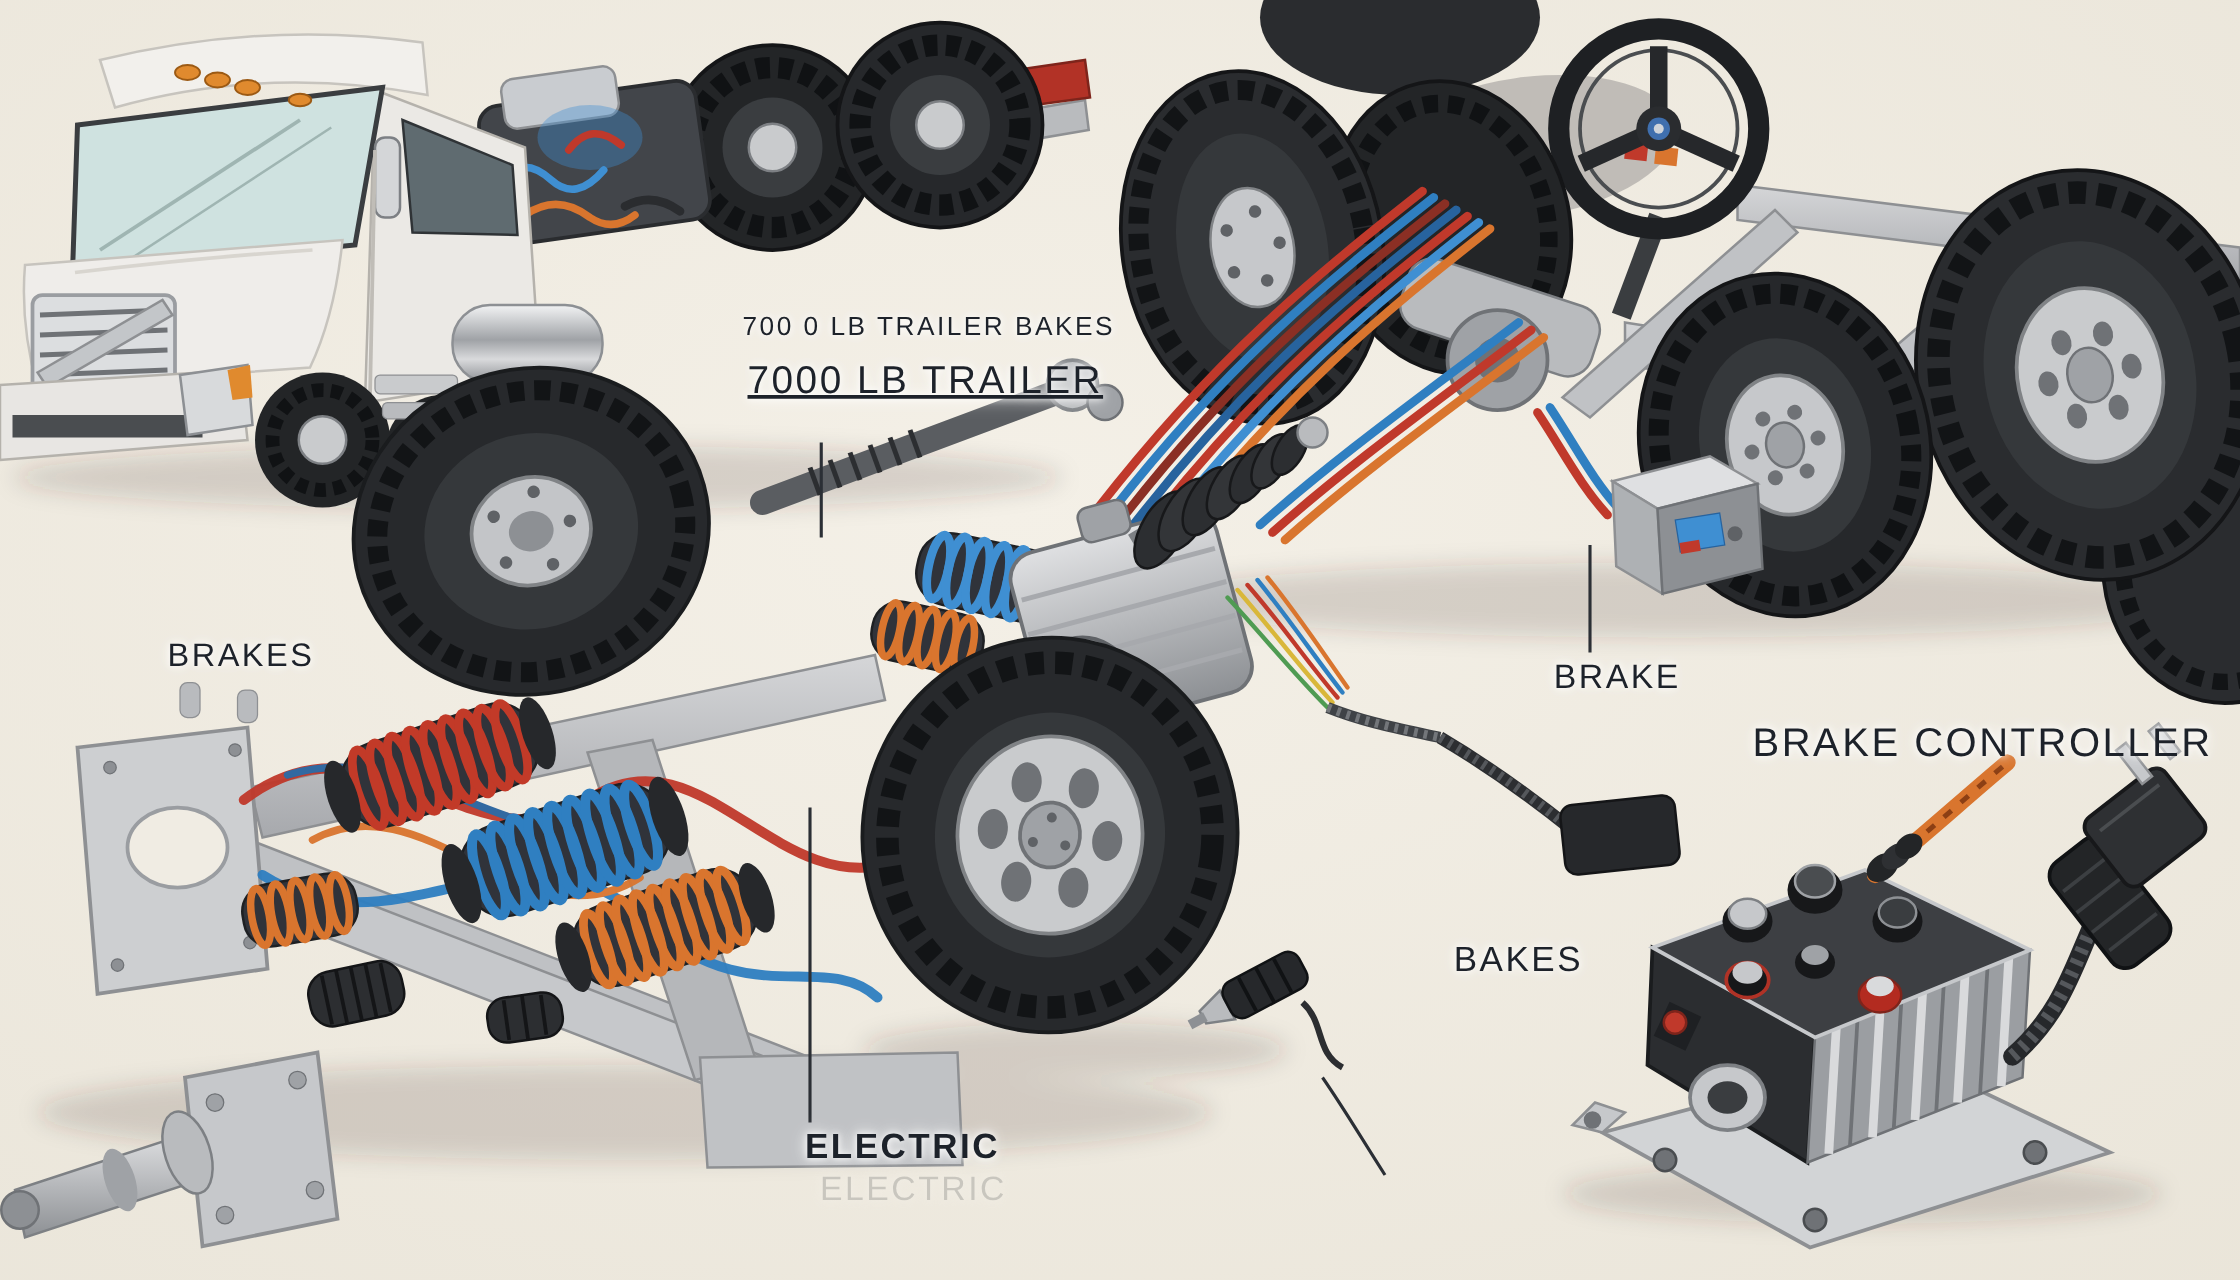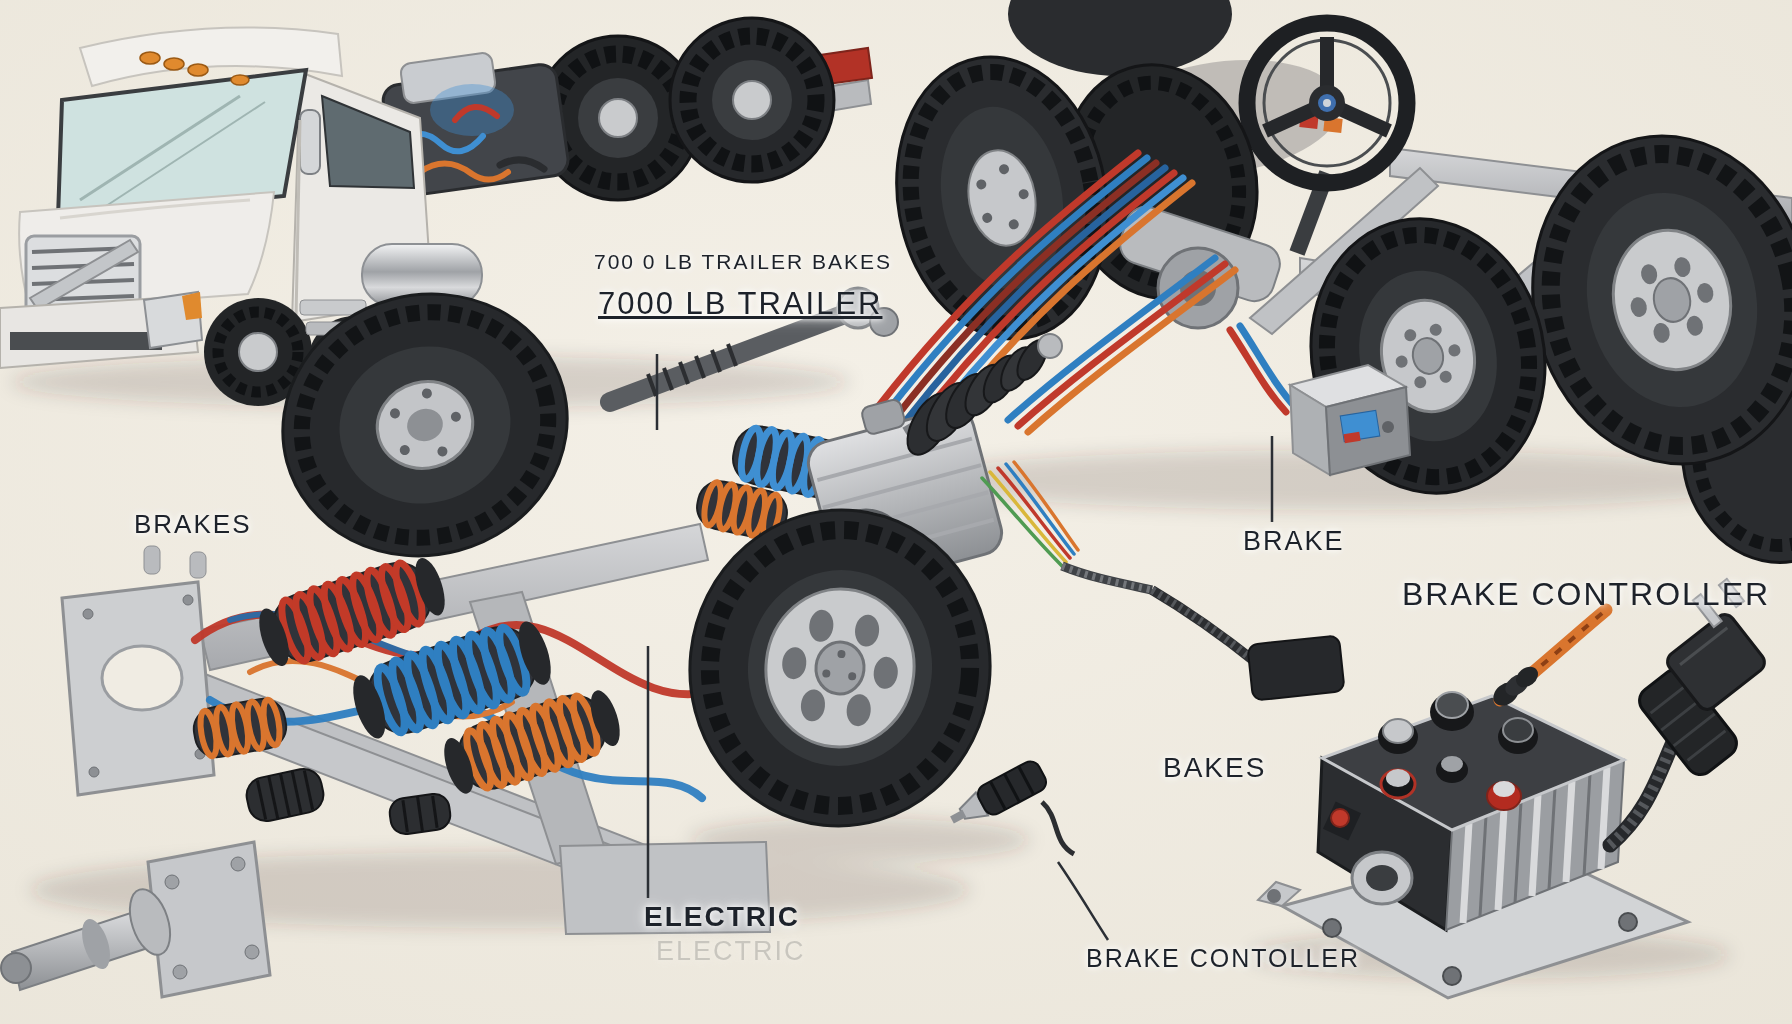--- a/index.html
+++ b/index.html
@@ -582,14 +582,13 @@
 
   <div class="lbl med" style="left:134px;top:492px;font-size:26px;margin-top:17px;">BRAKES</div>
 
   <div class="lbl med" style="left:1243px;top:526px;">BRAKE</div>
   <div class="lbl sm" style="left:1402px;top:576px;font-size:32px;">BRAKE CONTROLLER</div>
   <div class="lbl med" style="left:1163px;top:752px;font-size:28px;">BAKES</div>
 
   <div class="lbl med bold" style="left:644px;top:901px;font-size:28px;">ELECTRIC</div>
   <div class="lbl med ghost" style="left:656px;top:936px;">ELECTRIC</div>
 
-  <div class="lbl sm" style="left:1086px;top:944px;">BRAKE CONTOLLER</div>
 </div>
 
 </body></html>

